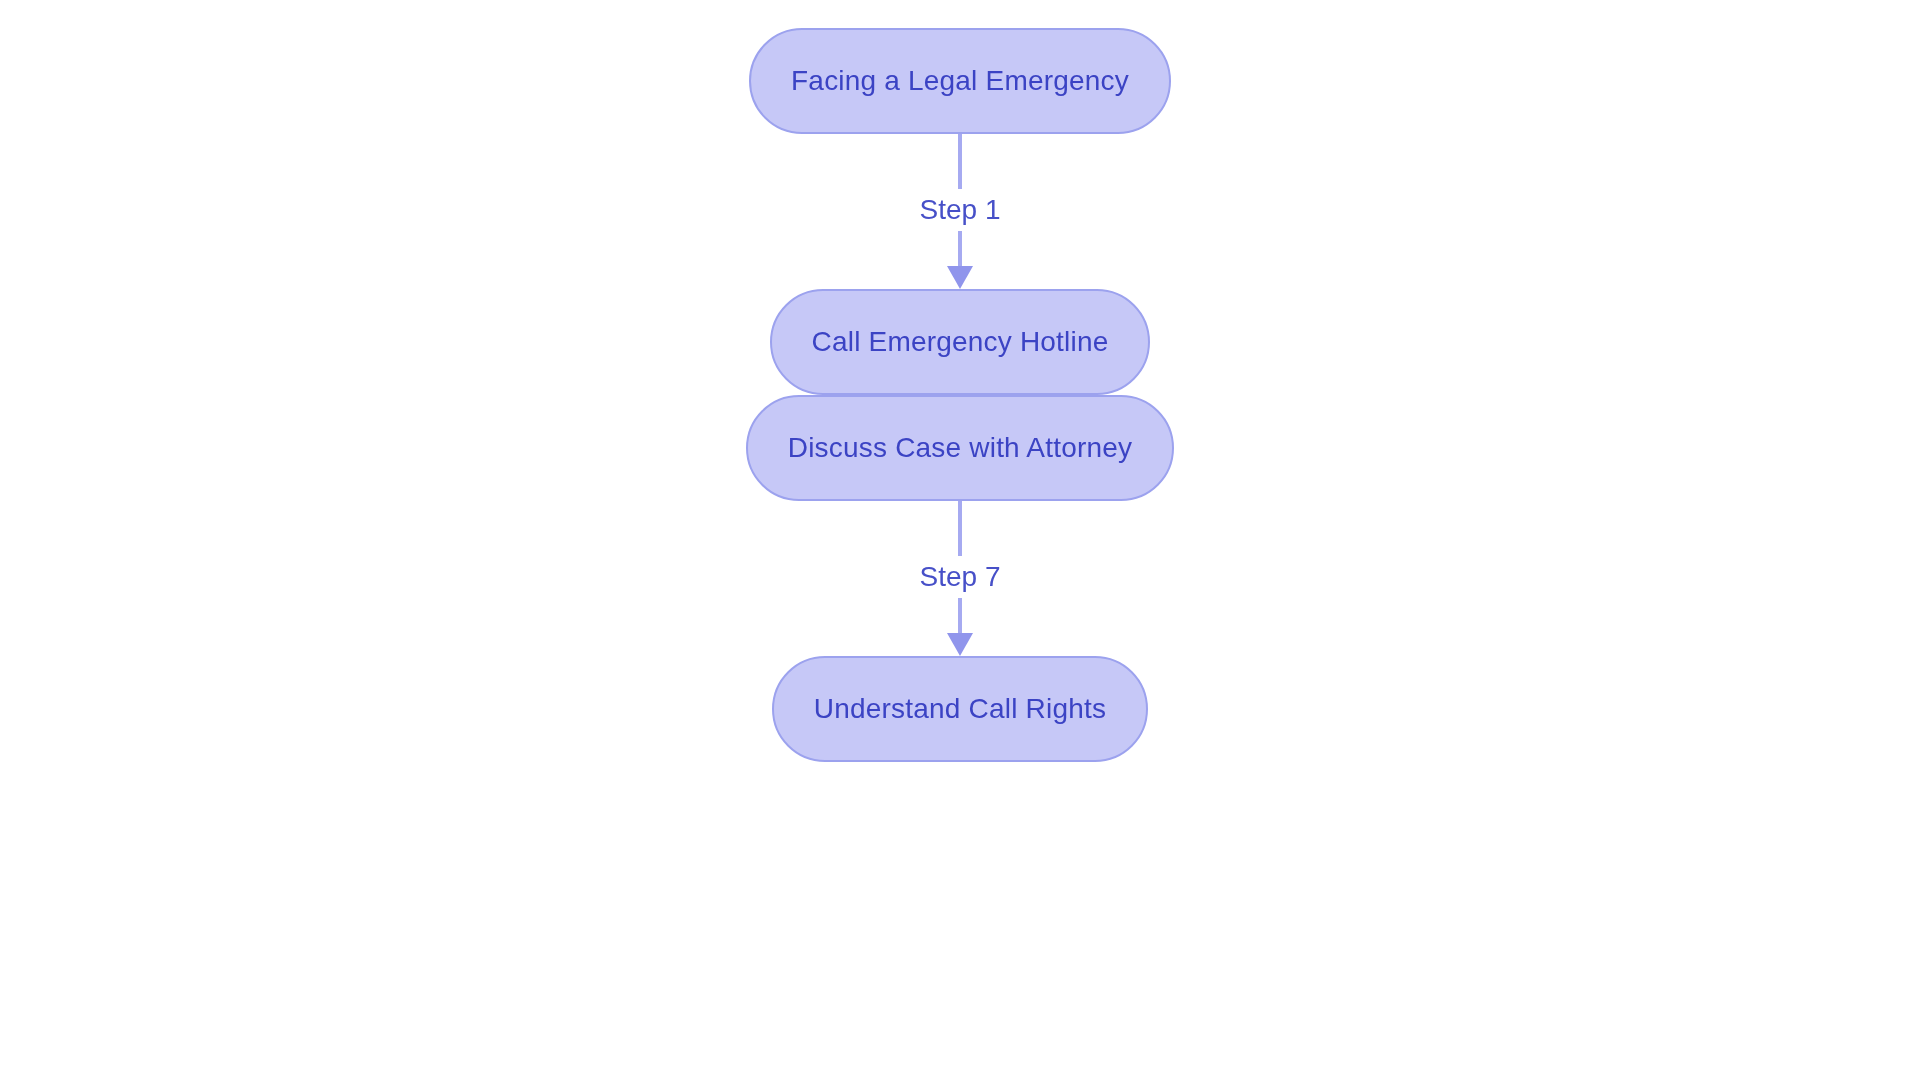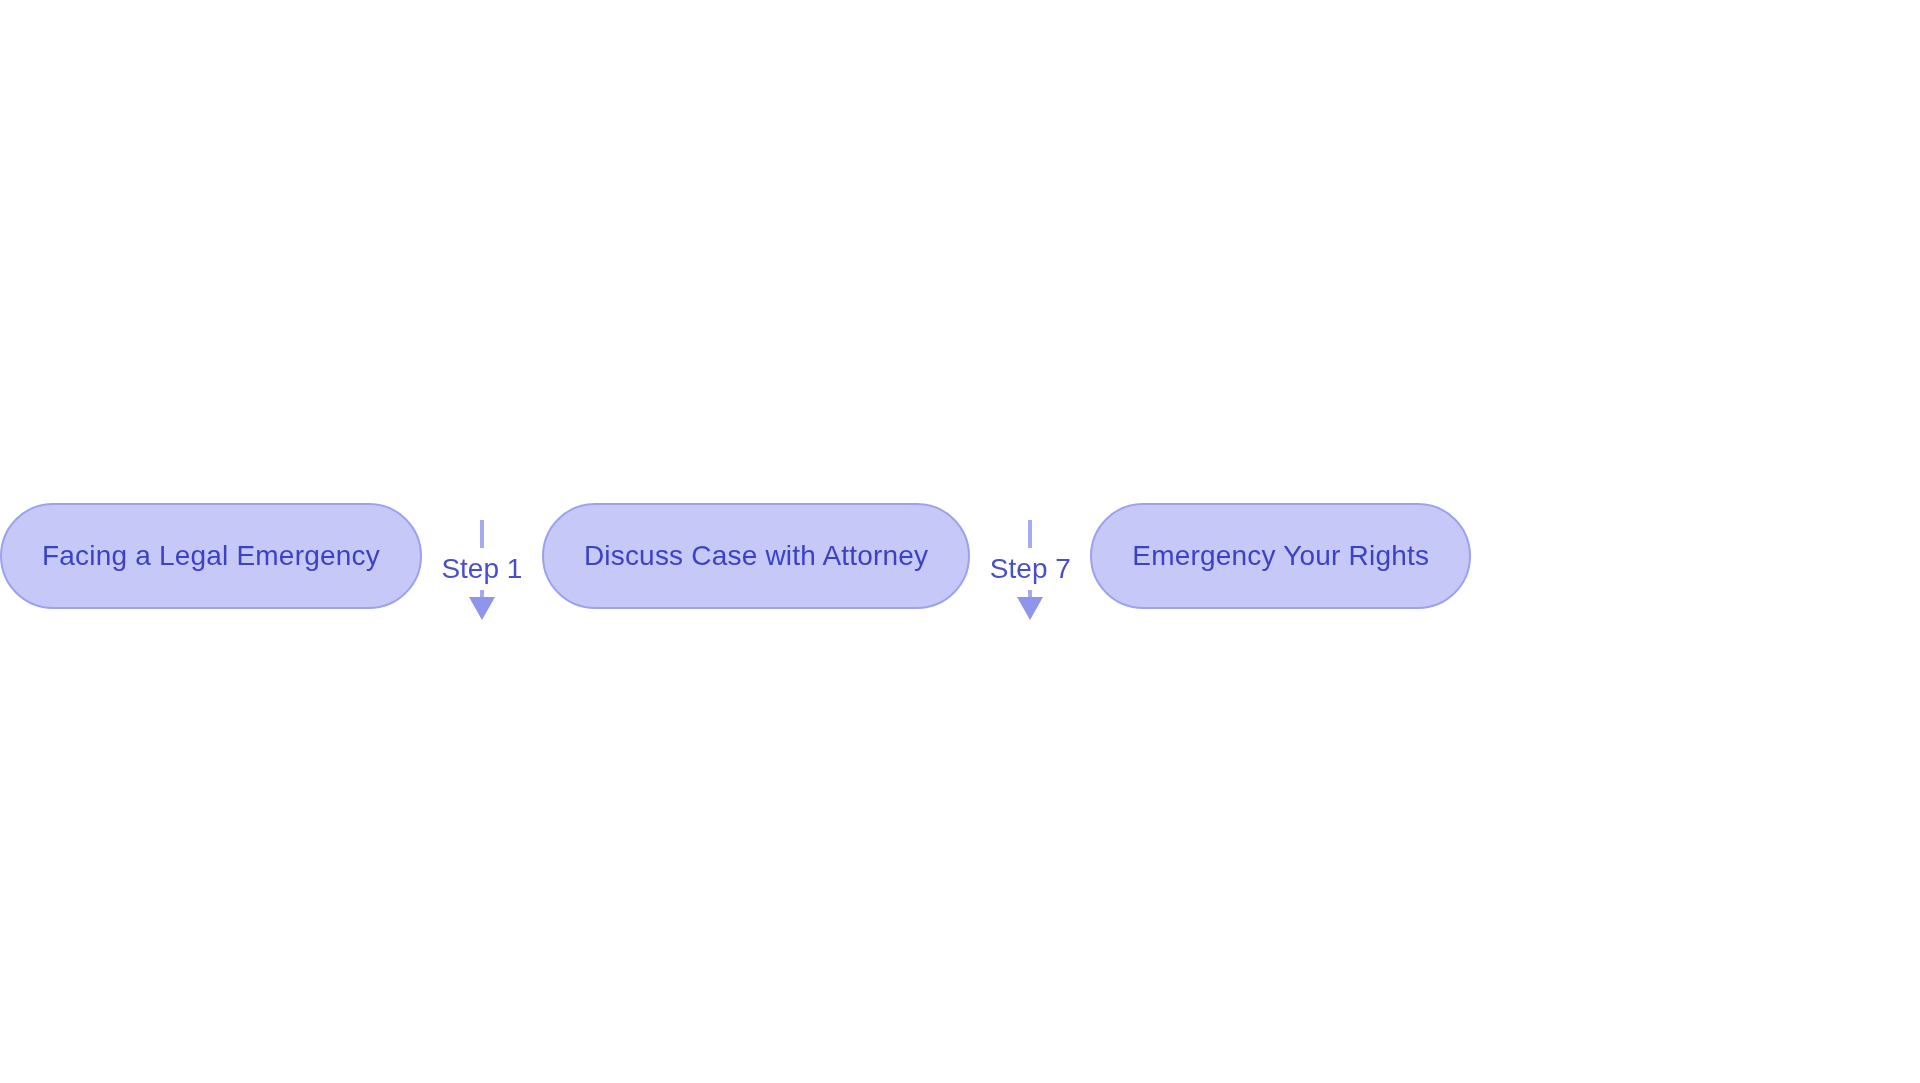--- a/index.html
+++ b/index.html
@@ -9,21 +9,21 @@
     --node-text:#3b43c4;
     --edge-line:#a6aaf1;
     --arrowhead:#9095ec;
     --edge-label-text:#4750c8;
   }
   *{box-sizing:border-box;margin:0;padding:0;}
   html,body{width:1920px;height:1083px;background:var(--background);overflow:hidden;}
   body{font-family:"Liberation Sans","DejaVu Sans",sans-serif;}
   .canvas{
     width:1920px;height:1083px;
-    display:flex;align-items:center;
+    display:flex;flex-direction:column;align-items:center;
     padding-top:28px;
   }
   .flow-node{
     height:106px;
     min-width:360px;
     padding:0 40px;
     background:var(--node-fill);
     border:2px solid var(--node-border);
     border-radius:53px;
     display:flex;align-items:center;justify-content:center;
@@ -32,23 +32,22 @@
   .flow-node .node-label{
     color:var(--node-text);
     font-size:28px;
     font-weight:500;
     letter-spacing:.2px;
     white-space:nowrap;
   }
   .connector{
     position:relative;
     width:120px;
-    height:100px;
+    height:155px;
     flex:0 0 auto;
-    margin-top:28px;
   }
   .connector .edge-line{
     position:absolute;
     left:50%;top:0;bottom:20px;
     width:4px;
     transform:translateX(-50%);
     background:var(--edge-line);
   }
   .connector .edge-label{
     position:absolute;
@@ -79,31 +78,34 @@
   <div class="flow-node">
     <span class="node-label">Facing a Legal Emergency</span>
   </div>
 
   <div class="connector">
     <div class="edge-line"></div>
     <div class="arrowhead"></div>
     <div class="edge-label">Step 1</div>
   </div>
 
+  <div class="flow-node">
+    <span class="node-label">Call Emergency Hotline</span>
+  </div>
 
 
 
 
   <div class="flow-node">
     <span class="node-label">Discuss Case with Attorney</span>
   </div>
 
   <div class="connector">
     <div class="edge-line"></div>
     <div class="arrowhead"></div>
     <div class="edge-label">Step 7</div>
   </div>
 
   <div class="flow-node">
-    <span class="node-label">Emergency Your Rights</span>
+    <span class="node-label">Understand Call Rights</span>
   </div>
 
 </div>
 
 </body></html>

